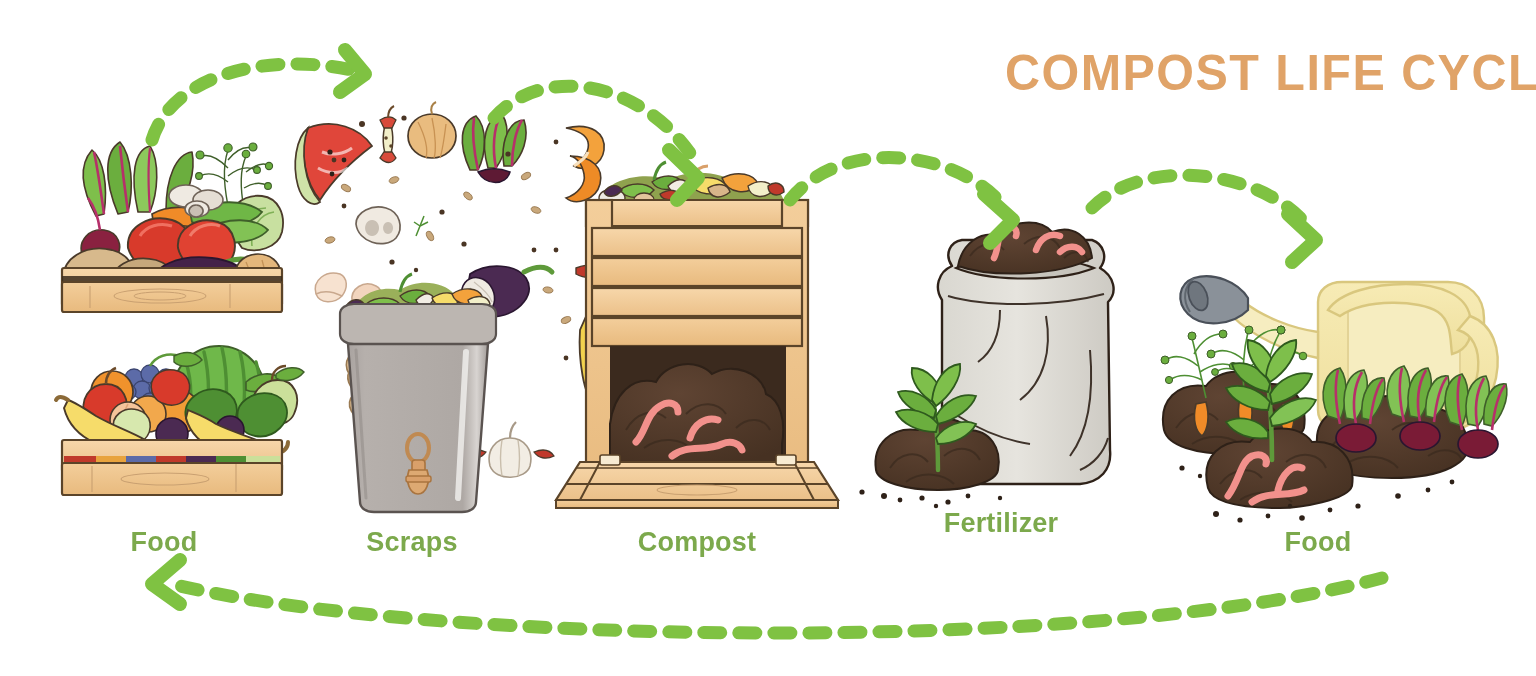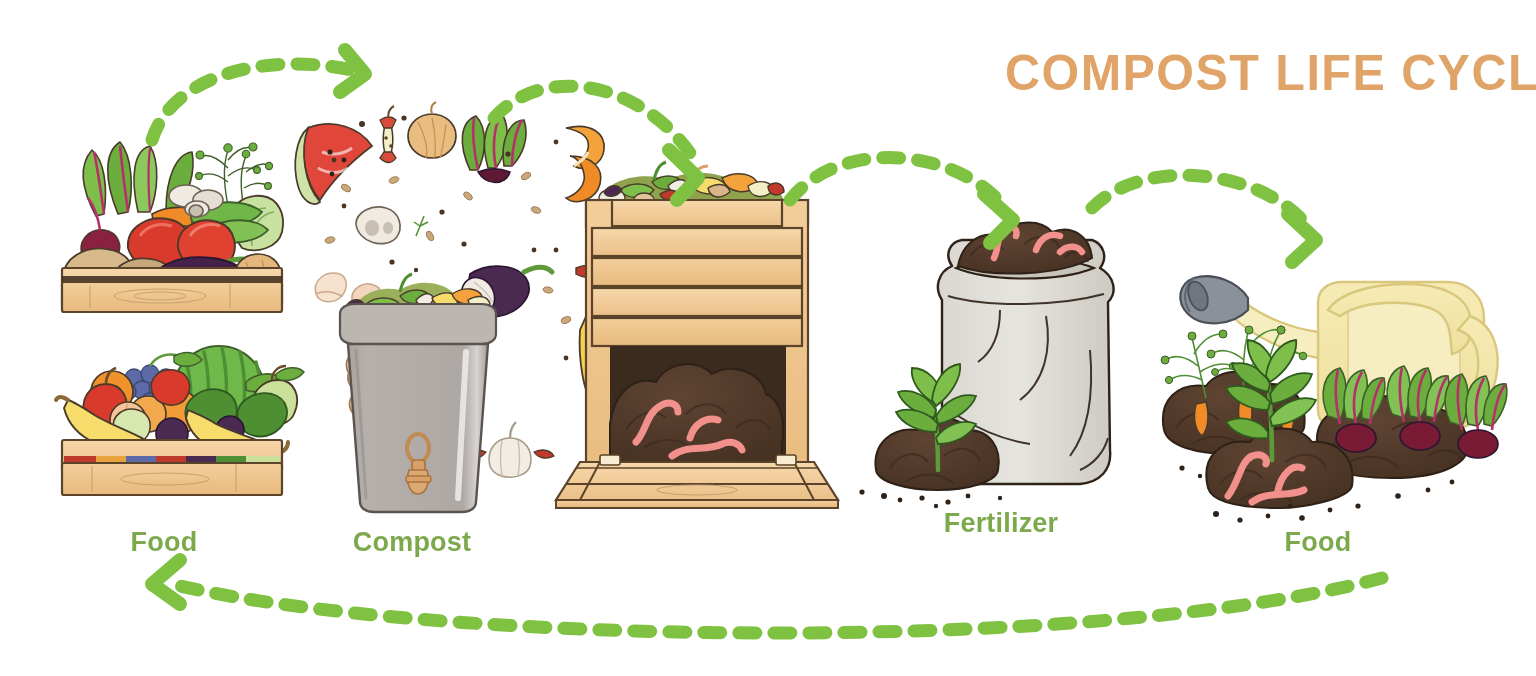--- a/index.html
+++ b/index.html
@@ -694,17 +694,18 @@
       <g>
         <path d="M1382 578 C1090 656 430 644 180 586" stroke-dasharray="17 18"></path>
         <path d="M180 560 L152 584 L180 604" stroke-width="14" stroke-linejoin="round"></path>
       </g>
     </g>
   </svg>
 
   <div id="title">COMPOST LIFE CYCLE</div>
 
   <div class="stage-label" style="left:164px; top:527px;">Food</div>
-  <div class="stage-label" style="left:412px; top:527px;">Compost</div>
+  <div class="stage-label" style="left:412px; top:527px;">Scraps</div>
+  <div class="stage-label" style="left:697px; top:527px;">Compost</div>
   <div class="stage-label" style="left:1001px; top:508px;">Fertilizer</div>
   <div class="stage-label" style="left:1318px; top:527px;">Food</div>
 
 </div>
 
 </body></html>

